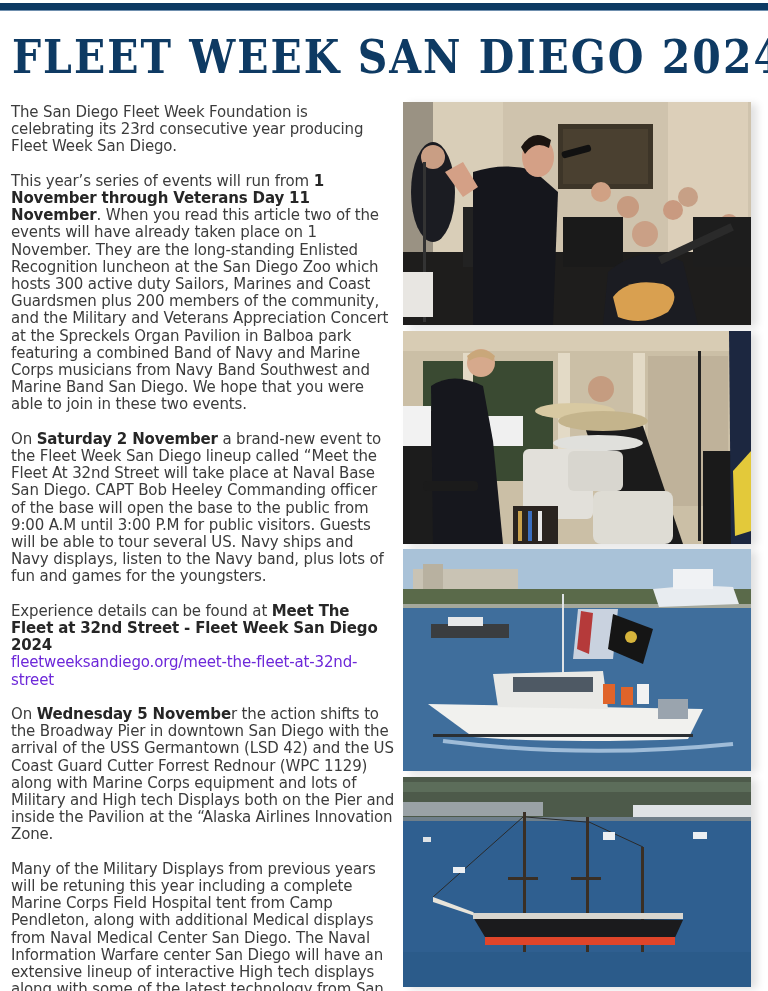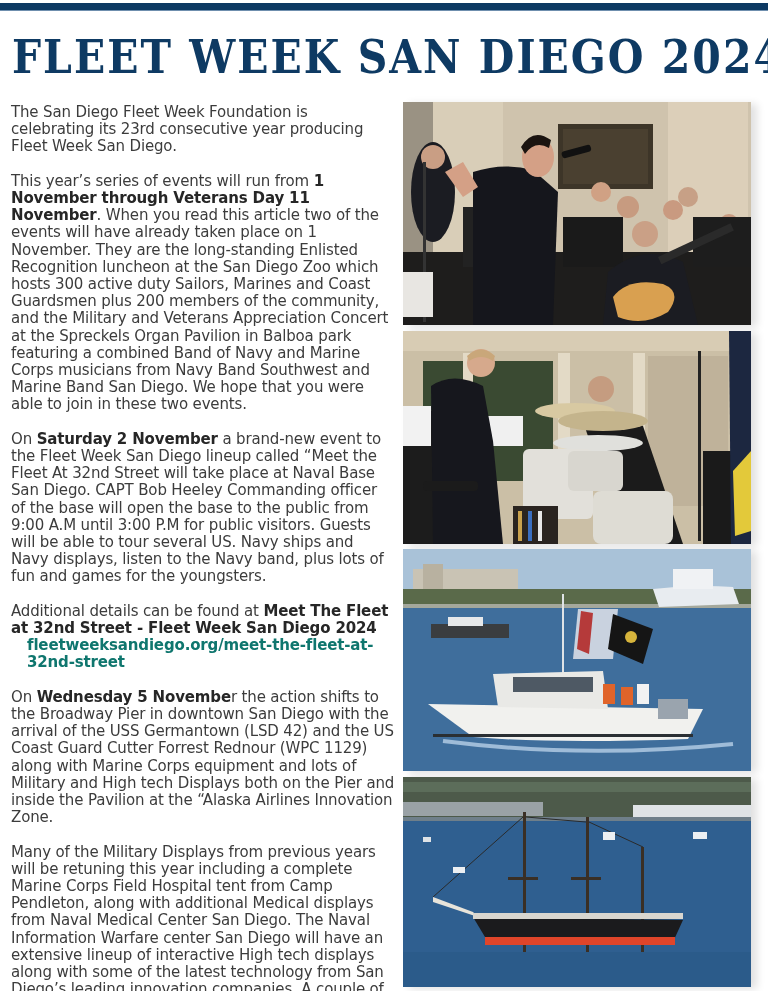--- a/index.html
+++ b/index.html
@@ -15,21 +15,21 @@
       font-size: 41px; letter-spacing: 2px; line-height: 48px;
       color: #0e3a63; transform: scaleY(1.12); transform-origin: top center;
     }
 
     .article { position: absolute; left: 11px; top: 104px; width: 384px; }
     .article p {
       font-size: 15px; line-height: 17.2px; color: #3c3c3c;
       letter-spacing: -0.15px; margin-bottom: 17.2px;
     }
     .article b { color: #262626; }
-    .article .link { color: #0f766e; font-weight: bold; display: block; margin-left: 16px; }
+    .article .link { color: #6d28d9; font-weight: normal; display: block; }
 
     .photos { position: absolute; left: 403px; top: 102px; width: 348px; }
     .photo {
       position: absolute; left: 0; width: 348px; overflow: hidden;
       box-shadow: 6px 2px 8px rgba(0,0,0,0.12);
     }
     .p1 { top: 0; height: 223px; }
     .p2 { top: 229px; height: 213px; }
     .p3 { top: 447px; height: 222px; }
     .p4 { top: 675px; height: 210px; }
@@ -42,21 +42,21 @@
 
 <h1 class="title">FLEET WEEK SAN DIEGO 2024</h1>
 
 <div class="article">
   <p>The San Diego Fleet Week Foundation is celebrating its 23rd consecutive year producing Fleet Week San Diego.</p>
 
   <p><span>This year’s series of events will run from </span><b>1 November through Veterans Day 11 November</b><span>.  When you read this article two of the events will have already taken place on 1 November. They are the long-standing Enlisted Recognition luncheon at the San Diego Zoo which hosts 300 active duty Sailors, Marines and Coast Guardsmen plus 200 members of the community, and the Military and Veterans Appreciation Concert at the Spreckels Organ Pavilion in Balboa park featuring a combined Band of Navy and Marine Corps musicians from Navy Band Southwest and Marine Band San Diego. We hope that you were able to join in these two events.</span></p>
 
   <p><span>On </span><b>Saturday 2 November</b><span> a brand-new event to the Fleet Week San Diego lineup called “Meet the Fleet At 32nd Street will take place at Naval Base San Diego. CAPT Bob Heeley Commanding officer of the base will open the base to the public from 9:00 A.M until 3:00 P.M for public visitors.  Guests will be able to tour several US. Navy ships and Navy displays, listen to the Navy band, plus lots of fun and games for the youngsters.</span></p>
 
-  <p><span>Additional details can be found at </span><b>Meet The Fleet at 32nd Street - Fleet Week San Diego 2024</b><a class="link">fleetweeksandiego.org/meet-the-fleet-at-32nd-street</a></p>
+  <p><span>Experience details can be found at </span><b>Meet The Fleet at 32nd Street - Fleet Week San Diego 2024</b><a class="link">fleetweeksandiego.org/meet-the-fleet-at-32nd-street</a></p>
 
   <p><span>On </span><b>Wednesday 5 Novembe</b><span>r the action shifts to the Broadway Pier in downtown San Diego with the arrival of the USS Germantown (LSD 42) and the US Coast Guard Cutter Forrest Rednour (WPC 1129) along with Marine Corps equipment and lots of Military and High tech Displays both on the Pier and inside the Pavilion at the “Alaska Airlines Innovation Zone.</span></p>
 
   <p>Many of the Military Displays from previous years will be retuning this year including a complete Marine Corps Field Hospital tent from Camp Pendleton, along with additional Medical displays from Naval Medical Center San Diego. The Naval Information Warfare center San Diego will have an extensive lineup of interactive High tech displays along with some of the latest technology from San Diego’s leading innovation companies.  A couple of new and exciting interactive displays this year include Alaska Airlines Flight Simulator, and the U.S. Navy’s latest high tech virtual reality recruiting experience called the “Navy Strike Group Experience”.</p>
 </div>
 
 <div class="photos">
 
   <div class="photo p1">
     <svg viewBox="0 0 348 223" preserveAspectRatio="none">

